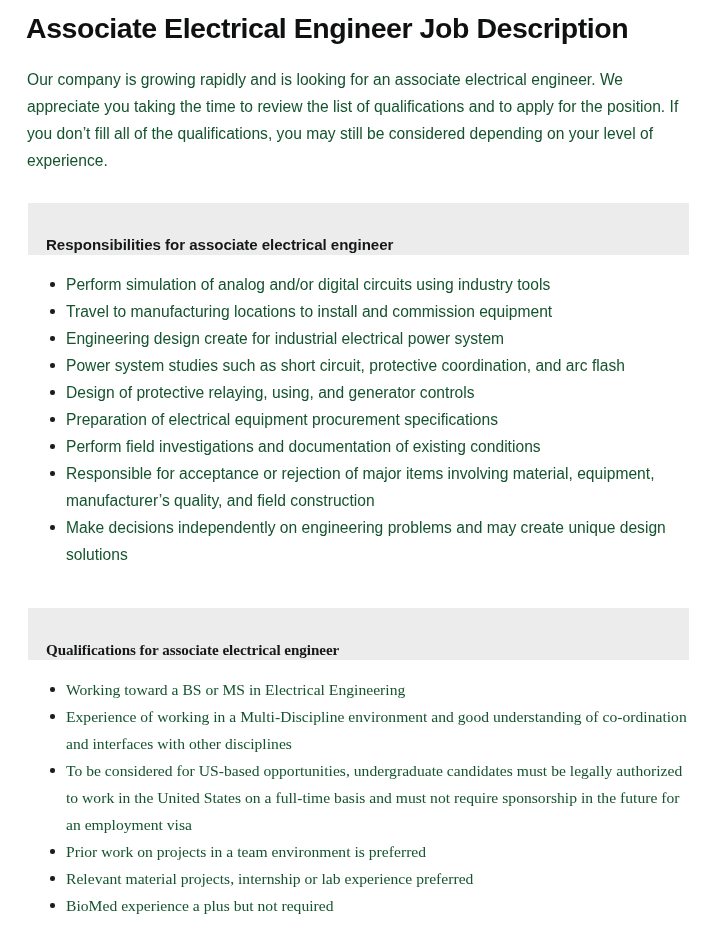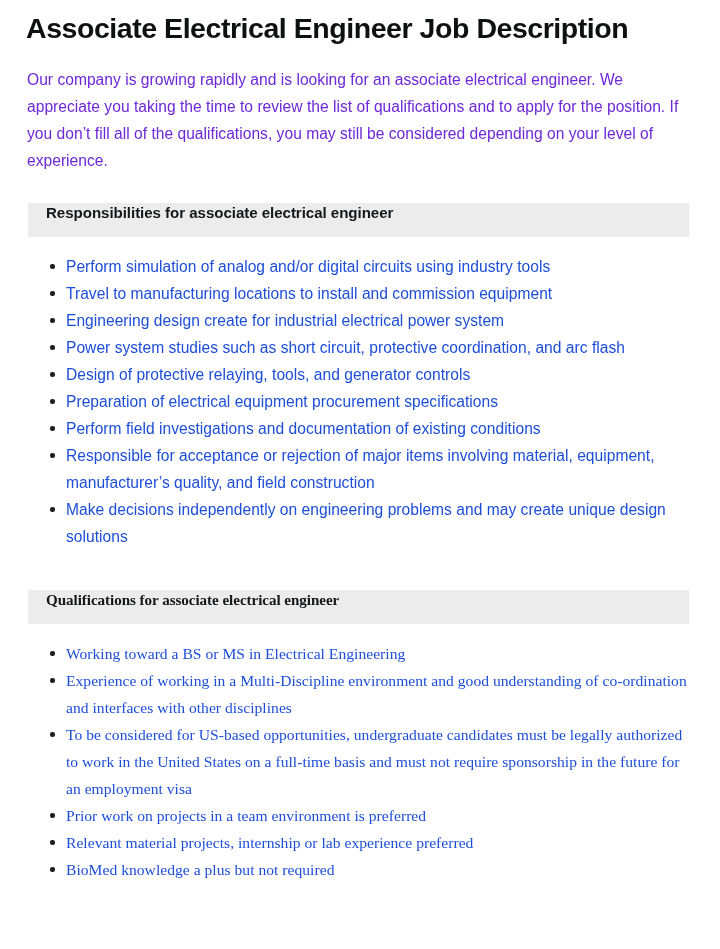--- a/index.html
+++ b/index.html
@@ -35,39 +35,39 @@
     white-space: nowrap;
   }
 
   
   .intro {
     margin: 18px 0 0 0;
     padding: 0 23px 0 19px;
     font-size: 15.6px;
     line-height: 27px;
     font-weight: 400;
-    color: #6d28d9;
+    color: #14532d;
     letter-spacing: 0.02px;
   }
 
   
   .section {
     margin-top: 29px;
   }
   .section + .section {
     margin-top: 40px;
     font-family: Liberation Serif, serif;
   }
 
   .section-header {
     margin: 0 23px 0 20px;
     background: #ececec;
-    height: 34px;
+    height: 52px;
     display: flex;
-    align-items: flex-start;
+    align-items: flex-end;
     padding: 0 18px;
     box-sizing: border-box;
   }
   .section-header-text {
     font-size: 15.1px;
     font-weight: 700;
     letter-spacing: -0.05px;
     color: #151719;
     line-height: 20px;
   }
@@ -78,21 +78,21 @@
     margin: 16px 0 0 0;
     padding: 0 23px 0 0;
   }
   .bullet-list li {
     position: relative;
     padding-left: 58px;
     margin: 0;
     font-size: 15.6px;
     line-height: 27px;
     font-weight: 400;
-    color: #1d4ed8;
+    color: #14532d;
     letter-spacing: 0.02px;
   }
   .bullet-list li::before {
     content: "";
     position: absolute;
     left: 42px;
     top: 11px;
     width: 4.5px;
     height: 4.5px;
     border-radius: 50%;
@@ -110,35 +110,35 @@
 
   <div class="section">
     <div class="section-header">
       <span class="section-header-text">Responsibilities for associate electrical engineer</span>
     </div>
     <ul class="bullet-list">
         <li>Perform simulation of analog and/or digital circuits using industry tools</li>
         <li>Travel to manufacturing locations to install and commission equipment</li>
         <li>Engineering design create for industrial electrical power system</li>
         <li>Power system studies such as short circuit, protective coordination, and arc flash</li>
-        <li>Design of protective relaying, tools, and generator controls</li>
+        <li>Design of protective relaying, using, and generator controls</li>
         <li>Preparation of electrical equipment procurement specifications</li>
         <li>Perform field investigations and documentation of existing conditions</li>
         <li>Responsible for acceptance or rejection of major items involving material, equipment, manufacturer’s quality, and field construction</li>
         <li>Make decisions independently on engineering problems and may create unique design solutions</li>
       </ul>
   </div>
 
   <div class="section">
     <div class="section-header">
       <span class="section-header-text">Qualifications for associate electrical engineer</span>
     </div>
     <ul class="bullet-list">
         <li>Working toward a BS or MS in Electrical Engineering</li>
         <li>Experience of working in a Multi-Discipline environment and good understanding of co-ordination and interfaces with other disciplines</li>
         <li>To be considered for US-based opportunities, undergraduate candidates must be legally authorized to work in the United States on a full-time basis and must not require sponsorship in the future for an employment visa</li>
         <li>Prior work on projects in a team environment is preferred</li>
         <li>Relevant material projects, internship or lab experience preferred</li>
-        <li>BioMed knowledge a plus but not required</li>
+        <li>BioMed experience a plus but not required</li>
       </ul>
   </div>
 
 </div>
 
 </body></html>

